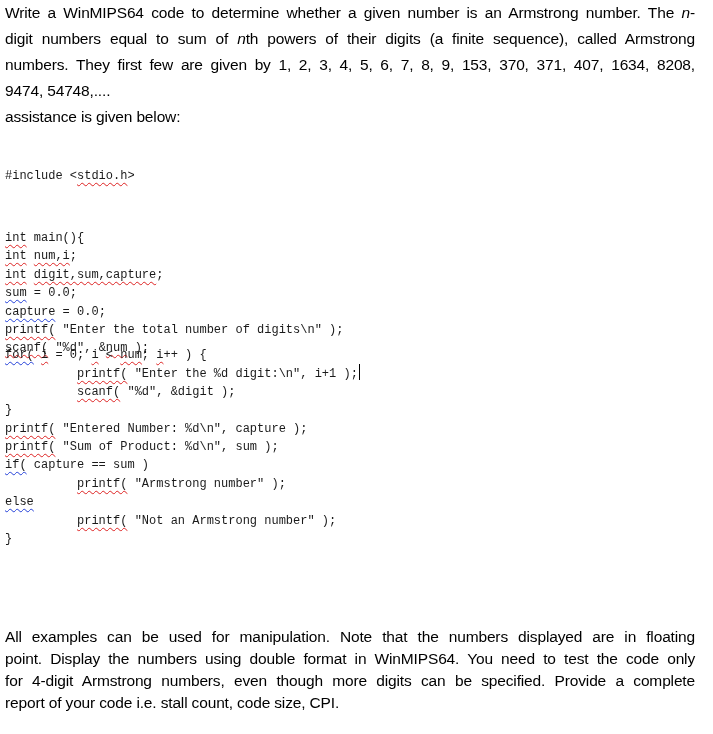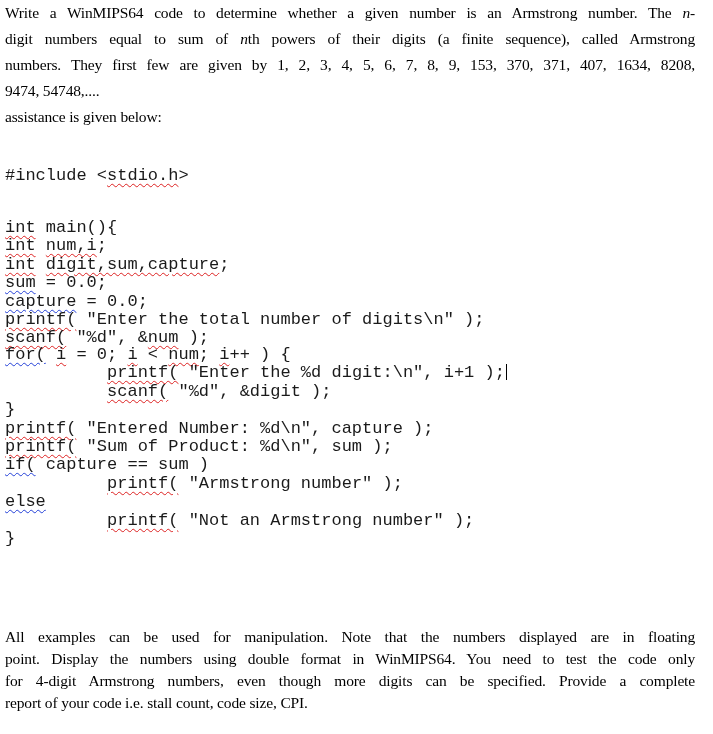--- a/index.html
+++ b/index.html
@@ -3,27 +3,27 @@
 <meta charset="utf-8">
 <style>
   html, body { margin: 0; padding: 0; background: #ffffff; }
   body { width: 713px; height: 734px; position: relative; overflow: hidden; color: #000; }
   .para {
     position: absolute; left: 5px; width: 690px;
     font-family: "Liberation Sans", sans-serif;
     font-size: 15.5px; text-align: justify; text-align-last: left;
     letter-spacing: -0.15px;
   }
-  .para .line { display: block; height: 26px; line-height: 26px; white-space: nowrap; font-family: Liberation Serif, serif; }
+  .para .line { display: block; height: 26px; line-height: 26px; white-space: nowrap; }
   .para.tight .line { height: 22px; line-height: 22px; }
   .para .line.j { text-align: justify; text-align-last: justify; white-space: normal; }
   sup { font-size: 9px; vertical-align: 6px; line-height: 0; }
   .code {
     position: absolute; left: 5px; width: 560px;
-    font-family: "Liberation Mono", monospace; font-size: 17px; color: #1a1a1a;
+    font-family: "Liberation Mono", monospace; font-size: 12px; color: #1a1a1a;
   }
   .code .cl { display: block; height: 18.4px; line-height: 18.4px; white-space: pre; }
   .sq-red { text-decoration: underline wavy #d22; text-decoration-thickness: 1px; text-underline-offset: 3px; }
   .sq-blue { text-decoration: underline wavy #2340d8; text-decoration-thickness: 1px; text-underline-offset: 3px; }
   .caret { display: inline-block; width: 1px; height: 16px; background: #000; vertical-align: -3px; margin-left: 1px; }
 </style>
 </head>
 <body>
 
 <div class="para" style="top:0px;">
@@ -34,21 +34,21 @@
 </div>
 
 <div class="para" style="top:104px;">
   <span class="line">assistance is given below:</span>
 </div>
 
 <div class="code" style="top:167px;">
   <span class="cl"><span>#include </span>&lt;<span class="sq-red">stdio.h</span>&gt;</span>
 </div>
 
-<div class="code" style="top:219px;">
+<div class="code" style="top:229px;">
   <span class="cl"><span class="sq-red">int</span><span> main(){</span></span>
   <span class="cl"><span class="sq-red">int</span><span> </span><span class="sq-red">num,i</span><span>;</span></span>
   <span class="cl"><span class="sq-red">int</span><span> </span><span class="sq-red">digit,sum,capture</span><span>;</span></span>
   <span class="cl"><span class="sq-blue">sum</span><span> = 0.0;</span></span>
   <span class="cl"><span class="sq-blue">capture</span><span> = 0.0;</span></span>
   <span class="cl"><span class="sq-red">printf(</span><span> "Enter the total number of digits\n" );</span></span>
   <span class="cl"><span class="sq-red">scanf(</span><span> "%d", &amp;</span><span class="sq-red">num</span><span> );</span></span>
 </div>
 
 <div class="code" style="top:346px;">

